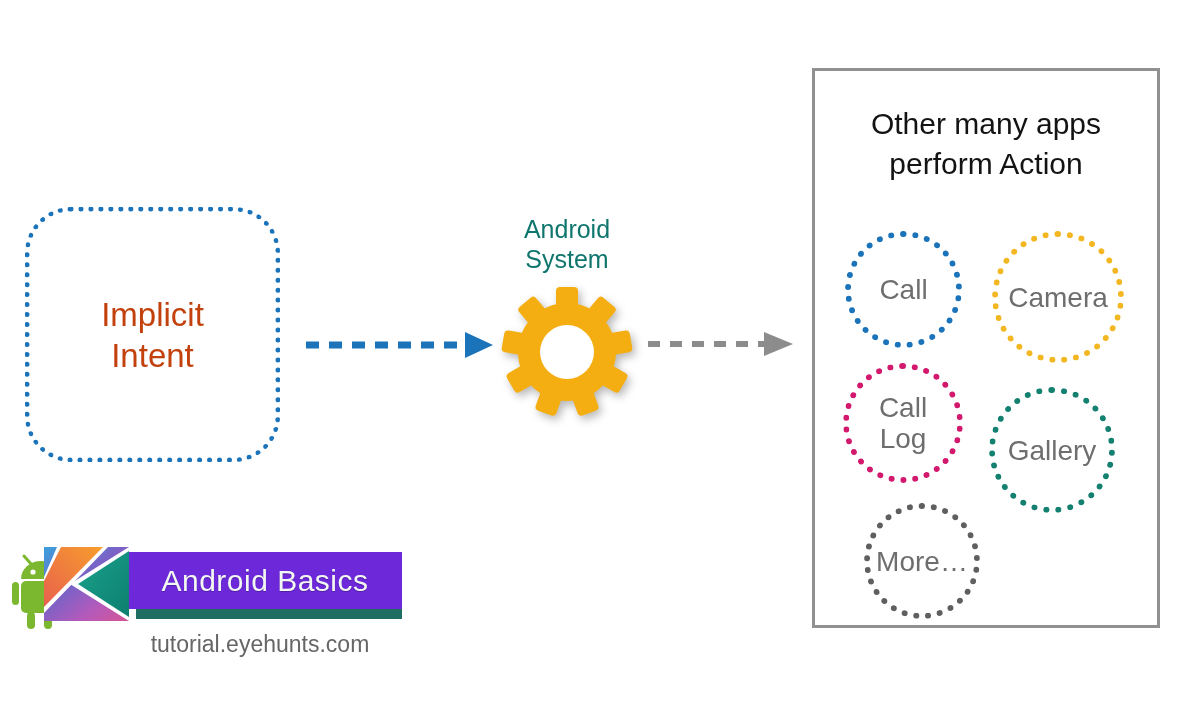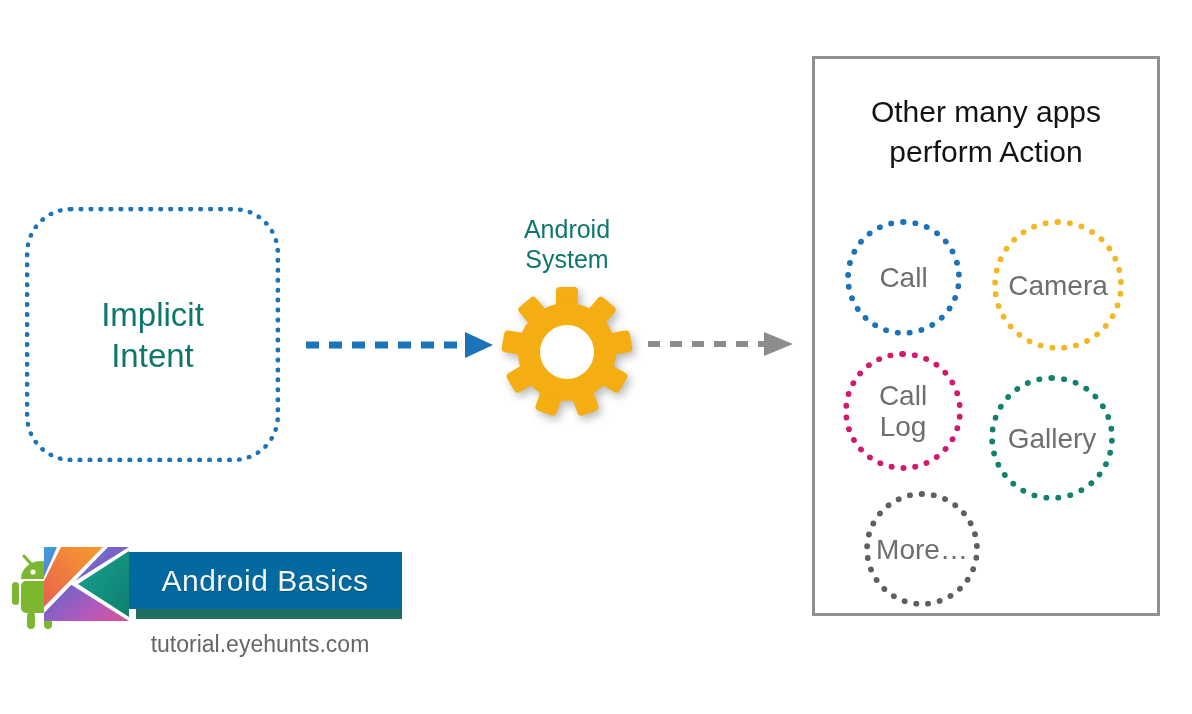--- a/index.html
+++ b/index.html
@@ -9,40 +9,40 @@
   }
   .pre{white-space:pre-line;}
 
   
   .intent-box{
     position:absolute;left:25px;top:207px;width:245px;height:245px;
     border:5px dotted #1B73BA;border-radius:46px;
     display:flex;align-items:center;justify-content:center;
   }
   .intent-label{
-    font-size:33px;line-height:41px;color:#0f766e;text-align:center;
+    font-size:33px;line-height:41px;color:#c2410c;text-align:center;
   }
 
   
   .android-system-label{
     position:absolute;left:487px;top:214px;width:160px;text-align:center;
     font-size:25px;line-height:30px;color:#0f766e;
   }
   .gear-wrap{
     position:absolute;left:500px;top:285px;width:134px;height:134px;
     filter:drop-shadow(3px 4px 4px rgba(0,0,0,0.28));
   }
 
   
   .arrow-blue{position:absolute;left:303px;top:329px;}
   .arrow-gray{position:absolute;left:646px;top:328px;}
 
   
   .apps-panel{
-    position:absolute;left:812px;top:56px;width:342px;height:554px;
+    position:absolute;left:812px;top:68px;width:342px;height:554px;
     border:3px solid #909090;background:#ffffff;
   }
   .panel-title{
     position:absolute;top:33px;left:0;width:100%;text-align:center;
     font-size:30px;line-height:40px;color:#131313;
   }
   .app-circle{
     position:absolute;border-radius:50%;
     display:flex;align-items:center;justify-content:center;
   }
@@ -51,21 +51,21 @@
   .c-camera {left:177px; top:160px;width:120px;height:120px;border:6px dotted #F3B722;}
   .c-calllog{left:28px;  top:292px;width:108px;height:108px;border:6px dotted #D2196E;}
   .c-gallery{left:174px; top:316px;width:114px;height:114px;border:6px dotted #14806F;}
   .c-more   {left:49px;  top:432px;width:104px;height:104px;border:6px dotted #5F5F5F;}
 
   
   .robot{position:absolute;left:12px;top:554px;z-index:1;}
   .kotlin-logo{position:absolute;left:44px;top:547px;z-index:3;}
   .banner{
     position:absolute;left:128px;top:552px;width:274px;height:57px;
-    background:#0369a1;z-index:2;
+    background:#6d28d9;z-index:2;
     display:flex;align-items:center;justify-content:center;
   }
   .banner-label{
     color:#F3F7F4;font-size:30px;letter-spacing:0.5px;
     text-shadow:0 1px 1px rgba(0,0,0,0.25);
   }
   .banner-edge{
     position:absolute;left:136px;top:609px;width:266px;height:10px;
     background:#1F6E62;z-index:2;
   }

